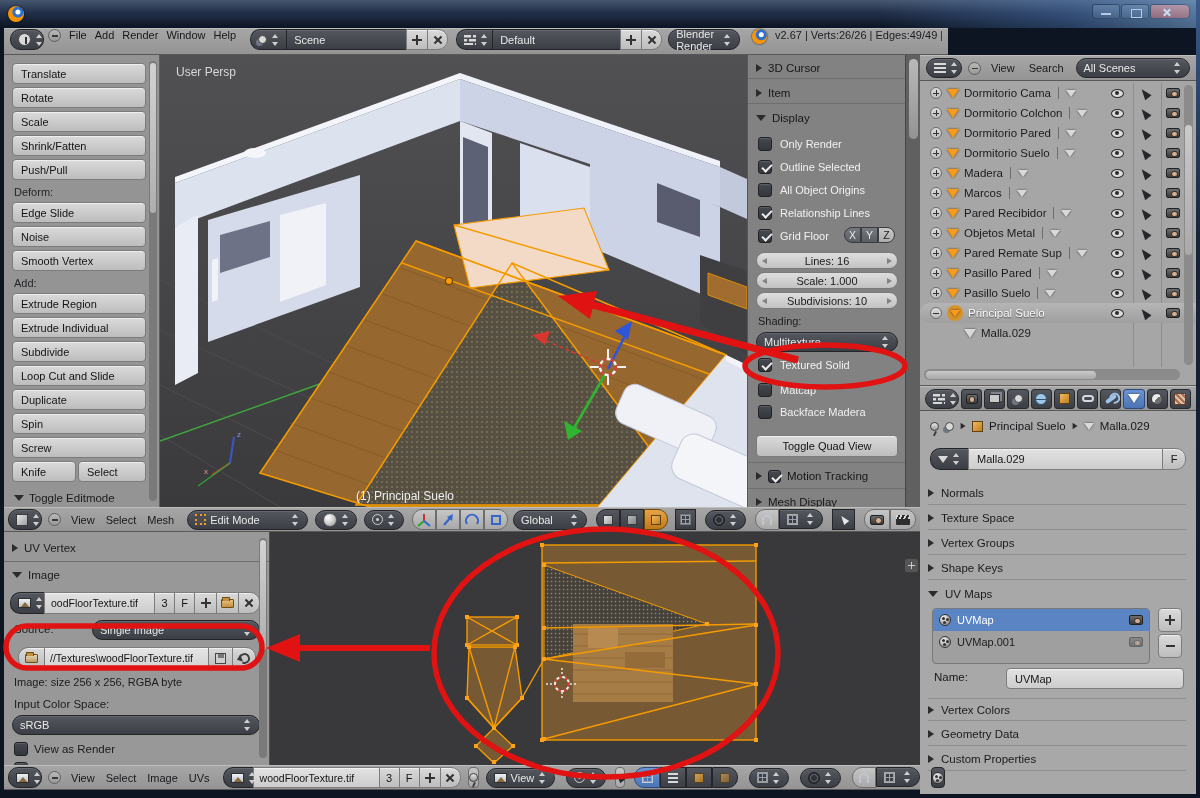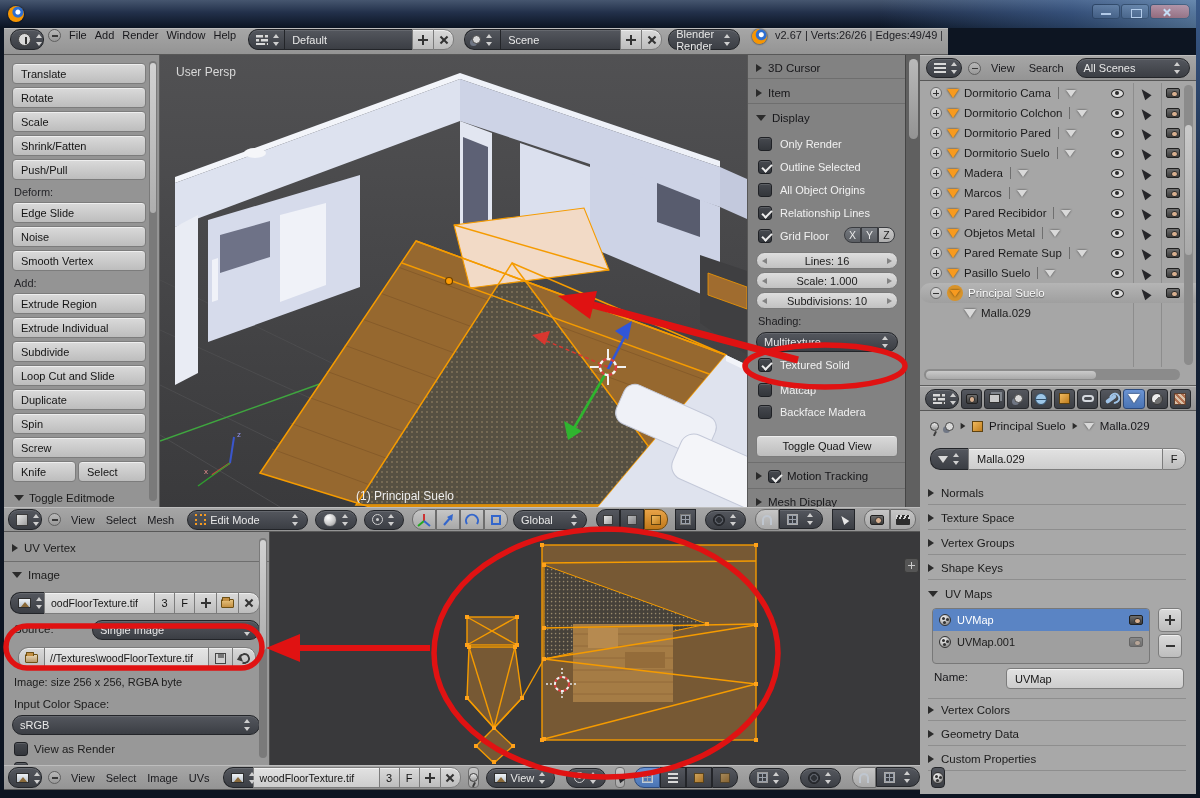--- a/index.html
+++ b/index.html
@@ -183,42 +183,42 @@
     <div class="db" style="width:34px;height:21px">
         <span class="i-info"></span>
         <span class="ud"></span>
       </div>
     <div class="collapse" style="margin:0 4px"></div>
     <span class="menu">File</span>
     <span class="menu">Add</span>
     <span class="menu">Render</span>
     <span class="menu">Window</span>
     <span class="menu">Help</span>
+    <div class="seg" style="margin-left:10px">
+      <div class="db" style="width:36px;height:21px">
+          <span class="i-scene"></span>
+          <span class="ud"></span>
+        </div>
+      <div class="db" style="width:120px;height:21px;border-radius:0">
+          <span>Scene</span>
+        </div>
+      <div class="lb" style="width:21px">
+          <span class="plic"></span>
+        </div>
+      <div class="lb" style="width:21px">
+          <span class="xic"></span>
+        </div>
+    </div>
     <div class="seg" style="margin-left:8px">
       <div class="db" style="width:36px;height:21px">
           <span class="i-props"></span>
           <span class="ud"></span>
         </div>
       <div class="db" style="width:128px;height:21px;border-radius:0">
           <span>Default</span>
-        </div>
-      <div class="lb" style="width:21px">
-          <span class="plic"></span>
-        </div>
-      <div class="lb" style="width:21px">
-          <span class="xic"></span>
-        </div>
-    </div>
-    <div class="seg" style="margin-left:10px">
-      <div class="db" style="width:36px;height:21px">
-          <span class="i-scene"></span>
-          <span class="ud"></span>
-        </div>
-      <div class="db" style="width:120px;height:21px;border-radius:0">
-          <span>Scene</span>
         </div>
       <div class="lb" style="width:21px">
           <span class="plic"></span>
         </div>
       <div class="lb" style="width:21px">
           <span class="xic"></span>
         </div>
     </div>
     <div class="db" style="width:132px;height:21px;margin-left:6px">
         <span>Blender Render</span>
@@ -714,20 +714,36 @@
             <span class="curs"></span>
           </span>
           <span class="ol-ric ol-c3">
             <span class="cam"></span>
           </span>
         </div>
       <div class="ol-row">
           <span class="exp plus"></span>
           <span class="meshic"></span>
           <span class="nm">Pared Remate Sup</span>
+          <span class="ol-sep"></span>
+          <span class="meshic gray sm"></span>
+          <span class="ol-ric ol-c1">
+            <span class="eye"></span>
+          </span>
+          <span class="ol-ric ol-c2">
+            <span class="curs"></span>
+          </span>
+          <span class="ol-ric ol-c3">
+            <span class="cam"></span>
+          </span>
+        </div>
+      <div class="ol-row">
+          <span class="exp plus"></span>
+          <span class="meshic"></span>
+          <span class="nm">Pasillo Pared</span>
           <span class="ol-sep"></span>
           <span class="meshic gray sm"></span>
           <span class="ol-ric ol-c1">
             <span class="eye"></span>
           </span>
           <span class="ol-ric ol-c2">
             <span class="curs"></span>
           </span>
           <span class="ol-ric ol-c3">
             <span class="cam"></span>

